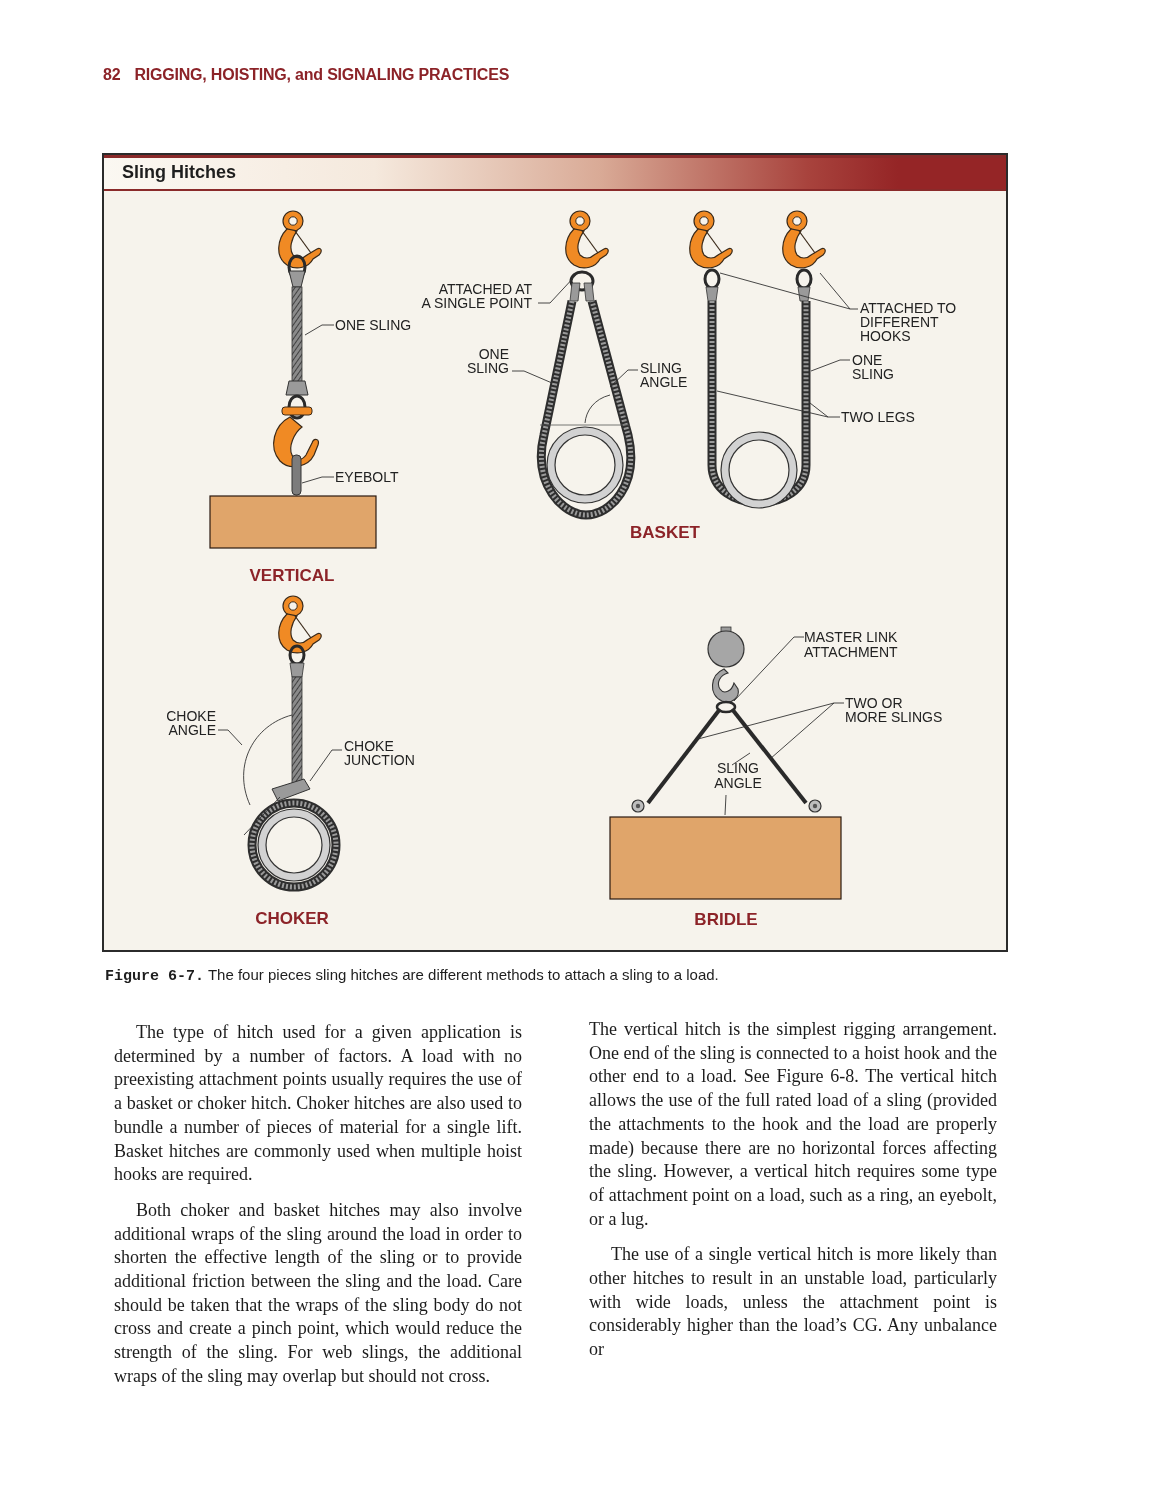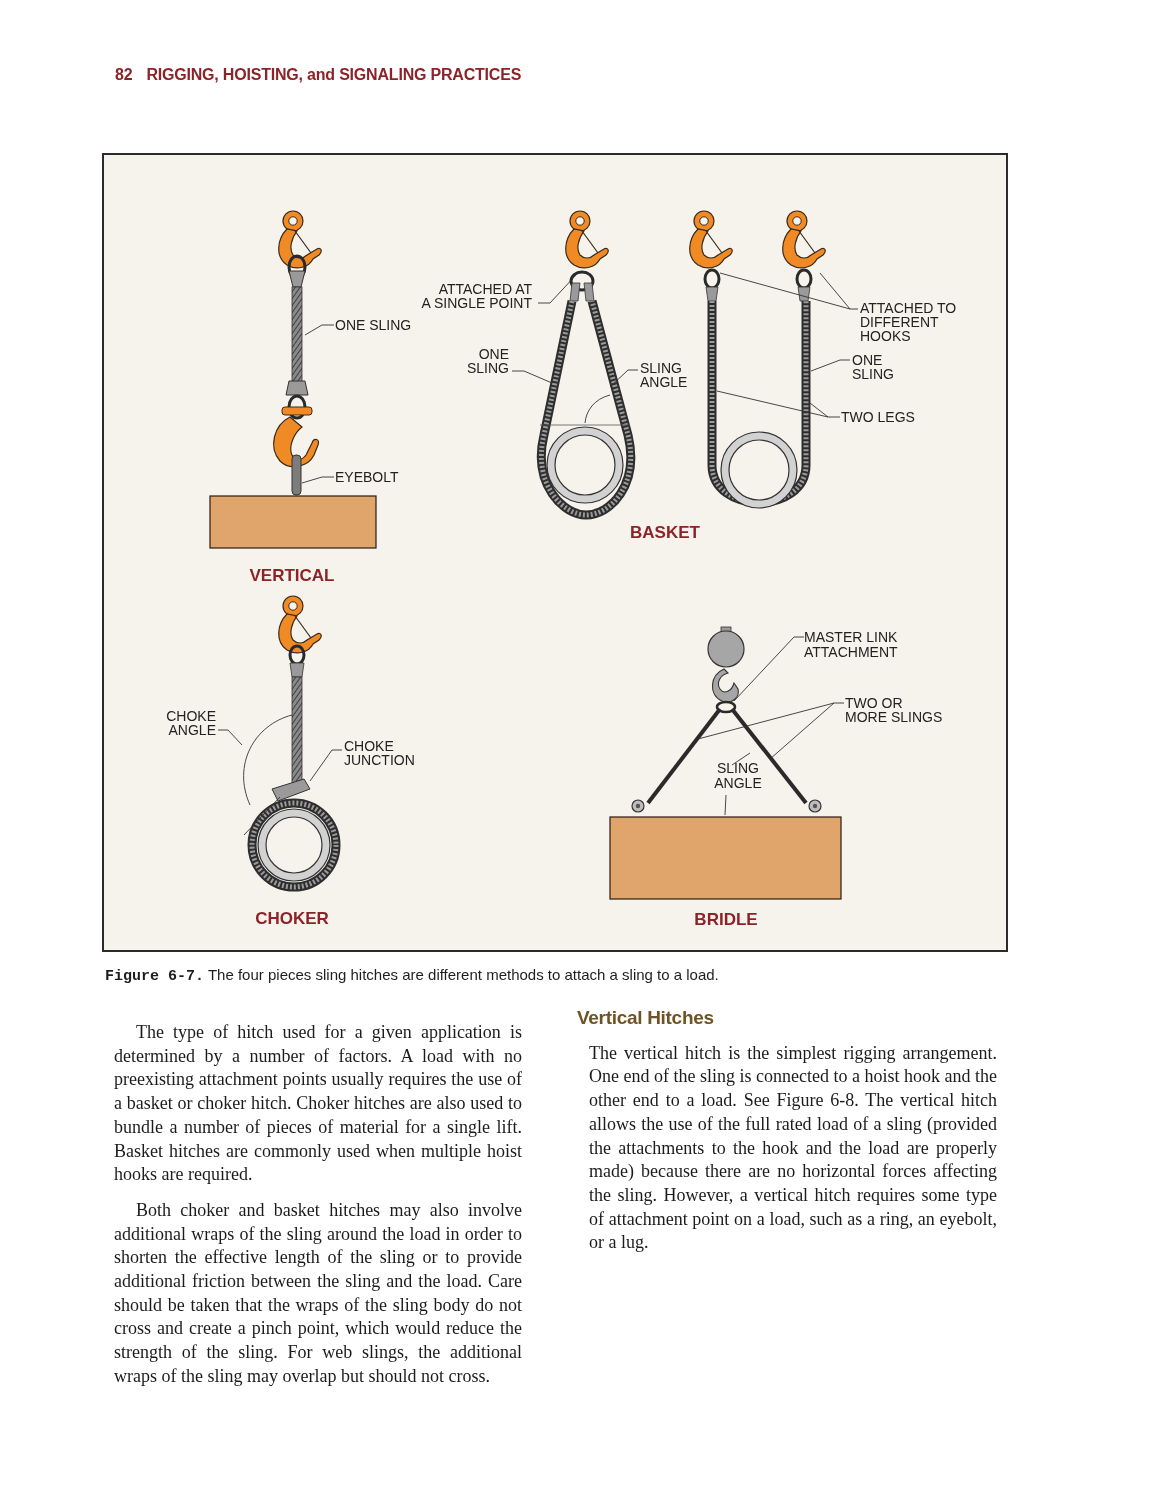--- a/index.html
+++ b/index.html
@@ -2,21 +2,21 @@
 <html><head>
 <meta charset="utf-8">
 <style>
   html, body { margin: 0; padding: 0; }
   body {
     width: 1150px; height: 1490px; position: relative;
     background: #ffffff; overflow: hidden;
     font-family: "Liberation Serif", serif;
   }
   .running-head {
-    position: absolute; left: 115px; top: 66px;
+    position: absolute; left: 103px; top: 66px;
     font-family: "Liberation Sans", sans-serif; font-weight: bold;
     font-size: 16px; color: #8c2328; letter-spacing: -0.2px;
     white-space: nowrap;
   }
   .running-head .pg { margin-right: 14px; }
   .figure {
     position: absolute; left: 102px; top: 153px;
     width: 906px; height: 799px;
     border: 2px solid #2b2b2b; background: #f6f3ec;
     box-sizing: border-box;
@@ -58,20 +58,23 @@
   .see { font-weight: normal; }
 </style>
 </head>
 <body>
 
 <div class="running-head">
   <span class="pg">82</span><span>RIGGING, HOISTING, and SIGNALING PRACTICES</span>
 </div>
 
 <div class="figure">
+  <div class="fig-header">
+    <span class="fig-title">Sling Hitches</span>
+  </div>
 
   <svg class="fig-svg" width="906" height="799" viewBox="0 0 906 799">
     <defs>
       <pattern id="rope" width="4" height="4" patternUnits="userSpaceOnUse" patternTransform="rotate(35)">
         <rect width="4" height="4" fill="#8a8a8a"></rect>
         <line x1="0" y1="0" x2="0" y2="4" stroke="#2e2e2e" stroke-width="1.6"></line>
       </pattern>
       <g id="hook">
         <circle cx="0" cy="0" r="10" fill="#f08a24" stroke="#3a2a1a" stroke-width="1.2"></circle>
         <circle cx="0" cy="0" r="4.2" fill="#f6f3ec" stroke="#3a2a1a" stroke-width="1"></circle>
@@ -197,15 +200,15 @@
 <div class="caption">
   <b>Figure 6-7.</b><span> The four pieces sling hitches are different methods to attach a sling to a load.</span>
 </div>
 
 <div class="col col-left">
   <p>The type of hitch used for a given application is determined by a number of factors. A load with no preexisting attachment points usually requires the use of a basket or choker hitch. Choker hitches are also used to bundle a number of pieces of material for a single lift. Basket hitches are commonly used when multiple hoist hooks are required.</p>
   <p>Both choker and basket hitches may also involve additional wraps of the sling around the load in order to shorten the effective length of the sling or to provide additional friction between the sling and the load. Care should be taken that the wraps of the sling body do not cross and create a pinch point, which would reduce the strength of the sling. For web slings, the additional wraps of the sling may overlap but should not cross.</p>
 </div>
 
 <div class="col col-right">
-  <div class="section-heading">Vertical Hitches</div>
   <p class="noindent"><span>The vertical hitch is the simplest rigging arrangement. One end of the sling is connected to a hoist hook and the other end to a load. </span><span class="see">See Figure 6-8.</span><span> The vertical hitch allows the use of the full rated load of a sling (provided the attachments to the hook and the load are properly made) because there are no horizontal forces affecting the sling. However, a vertical hitch requires some type of attachment point on a load, such as a ring, an eyebolt, or a lug.</span></p>
+  <p>The use of a single vertical hitch is more likely than other hitches to result in an unstable load, particularly with wide loads, unless the attachment point is considerably higher than the load’s CG. Any unbalance or</p>
 </div>
 
 </body></html>

